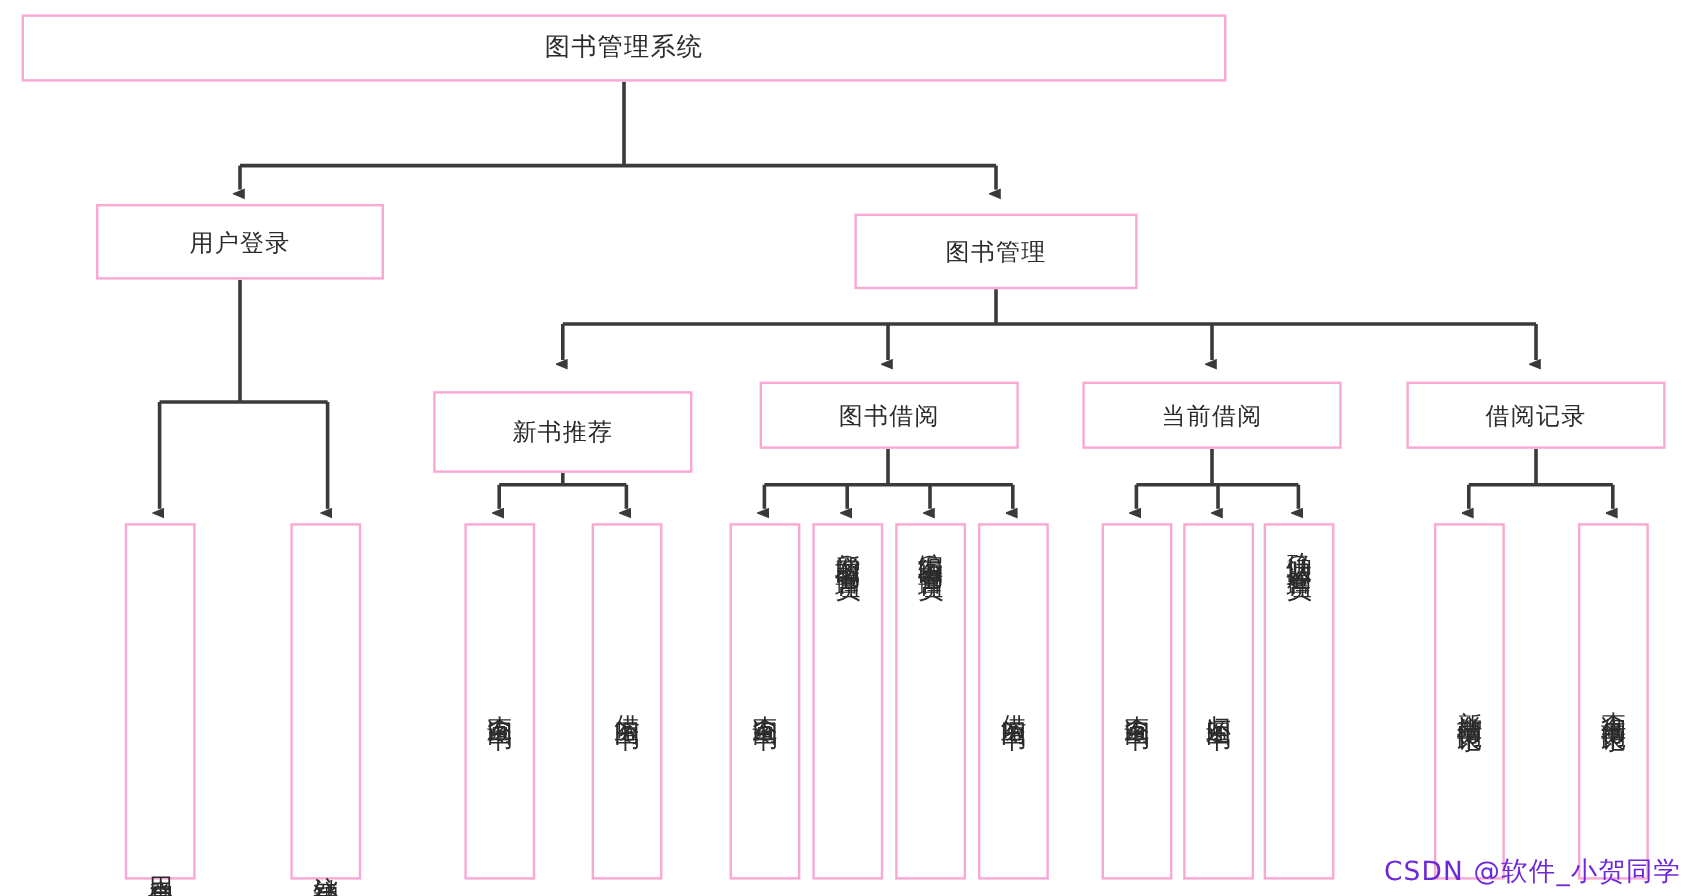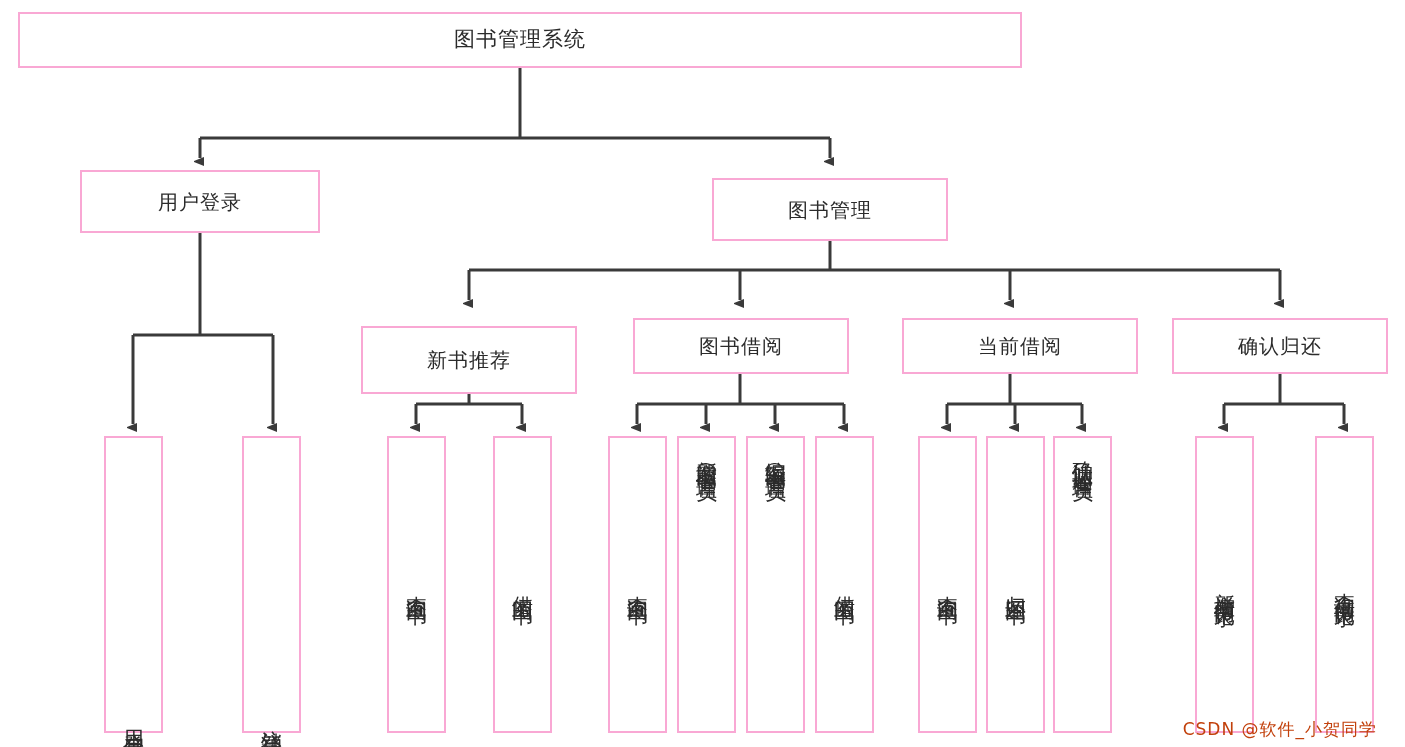--- a/index.html
+++ b/index.html
@@ -58,24 +58,24 @@
   }
   .node.vertical.bottom-text {
     justify-content: flex-end;
   }
   .node-label {
     display: block;
     white-space: nowrap;
   }
   #watermark {
     position: absolute;
-    right: 28px;
+    right: 4px;
     bottom: 6px;
-    font-size: 17px;
-    color: #c2410c;
+    font-size: 22px;
+    color: #6d28d9;
     letter-spacing: 1px;
     white-space: nowrap;
     pointer-events: none;
   }
 </style>
 </head>
 <body>
 
 <div id="diagram">
 
@@ -141,25 +141,25 @@
   <div class="node horizontal" style="left:712px; top:178px; width:236px; height:63px;">
     <span class="node-label">图书管理</span>
   </div>
 
   <div class="node horizontal" style="left:361px; top:326px; width:216px; height:68px;">
     <span class="node-label">新书推荐</span>
   </div>
   <div class="node horizontal" style="left:633px; top:318px; width:216px; height:56px;">
     <span class="node-label">图书借阅</span>
   </div>
-  <div class="node horizontal" style="left:902px; top:318px; width:236px; height:56px;">
+  <div class="node horizontal" style="left:902px; top:318px; width:216px; height:56px;">
     <span class="node-label">当前借阅</span>
   </div>
   <div class="node horizontal" style="left:1172px; top:318px; width:216px; height:56px;">
-    <span class="node-label">确认归还</span>
+    <span class="node-label">借阅记录</span>
   </div>
 
   <div class="node vertical bottom-text" style="left:104px; top:436px; width:59px; height:297px;">
     <span class="node-label">用户登录</span>
   </div>
   <div class="node vertical bottom-text" style="left:242px; top:436px; width:59px; height:297px;">
     <span class="node-label">注销登录</span>
   </div>
 
   <div class="node vertical center-text" style="left:387px; top:436px; width:59px; height:297px;">

